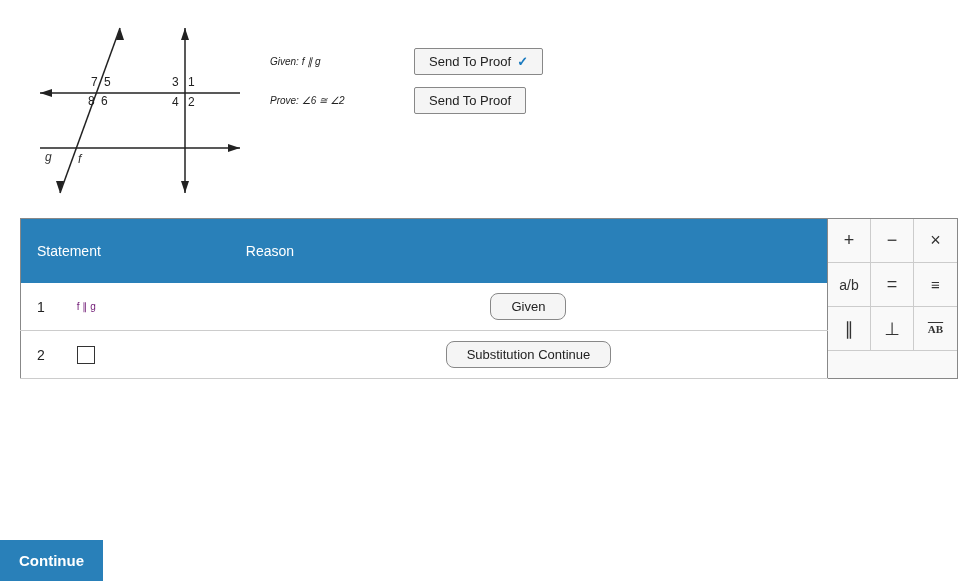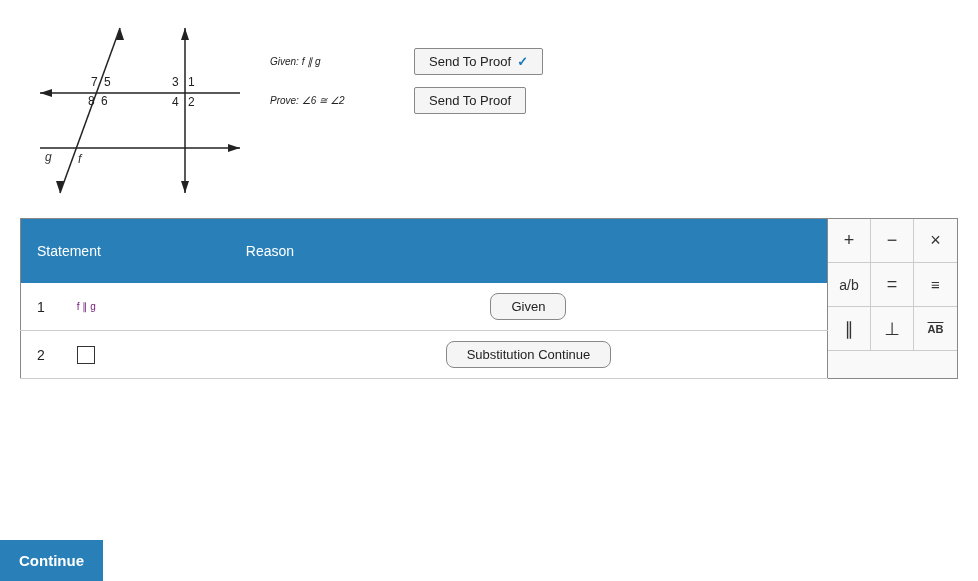--- a/index.html
+++ b/index.html
@@ -317,18 +317,18 @@
 
     <div class="right-toolbar">
       <button class="toolbar-btn">+</button>
       <button class="toolbar-btn">−</button>
       <button class="toolbar-btn">×</button>
       <button class="toolbar-btn" style="font-size:14px;">a/b</button>
       <button class="toolbar-btn">=</button>
       <button class="toolbar-btn" style="font-size:15px;">≡</button>
       <button class="toolbar-btn">∥</button>
       <button class="toolbar-btn">⊥</button>
-      <button class="toolbar-btn ab-btn" style="font-size:11px; text-decoration:overline;">AB</button>
+      <button class="toolbar-btn ab-btn" style="font-size:11px; text-decoration:overline;font-family:Liberation Serif, serif;">AB</button>
     </div>
   </div>
 </div>
 
 <button class="continue-btn">Continue</button>
 
 </body></html>

